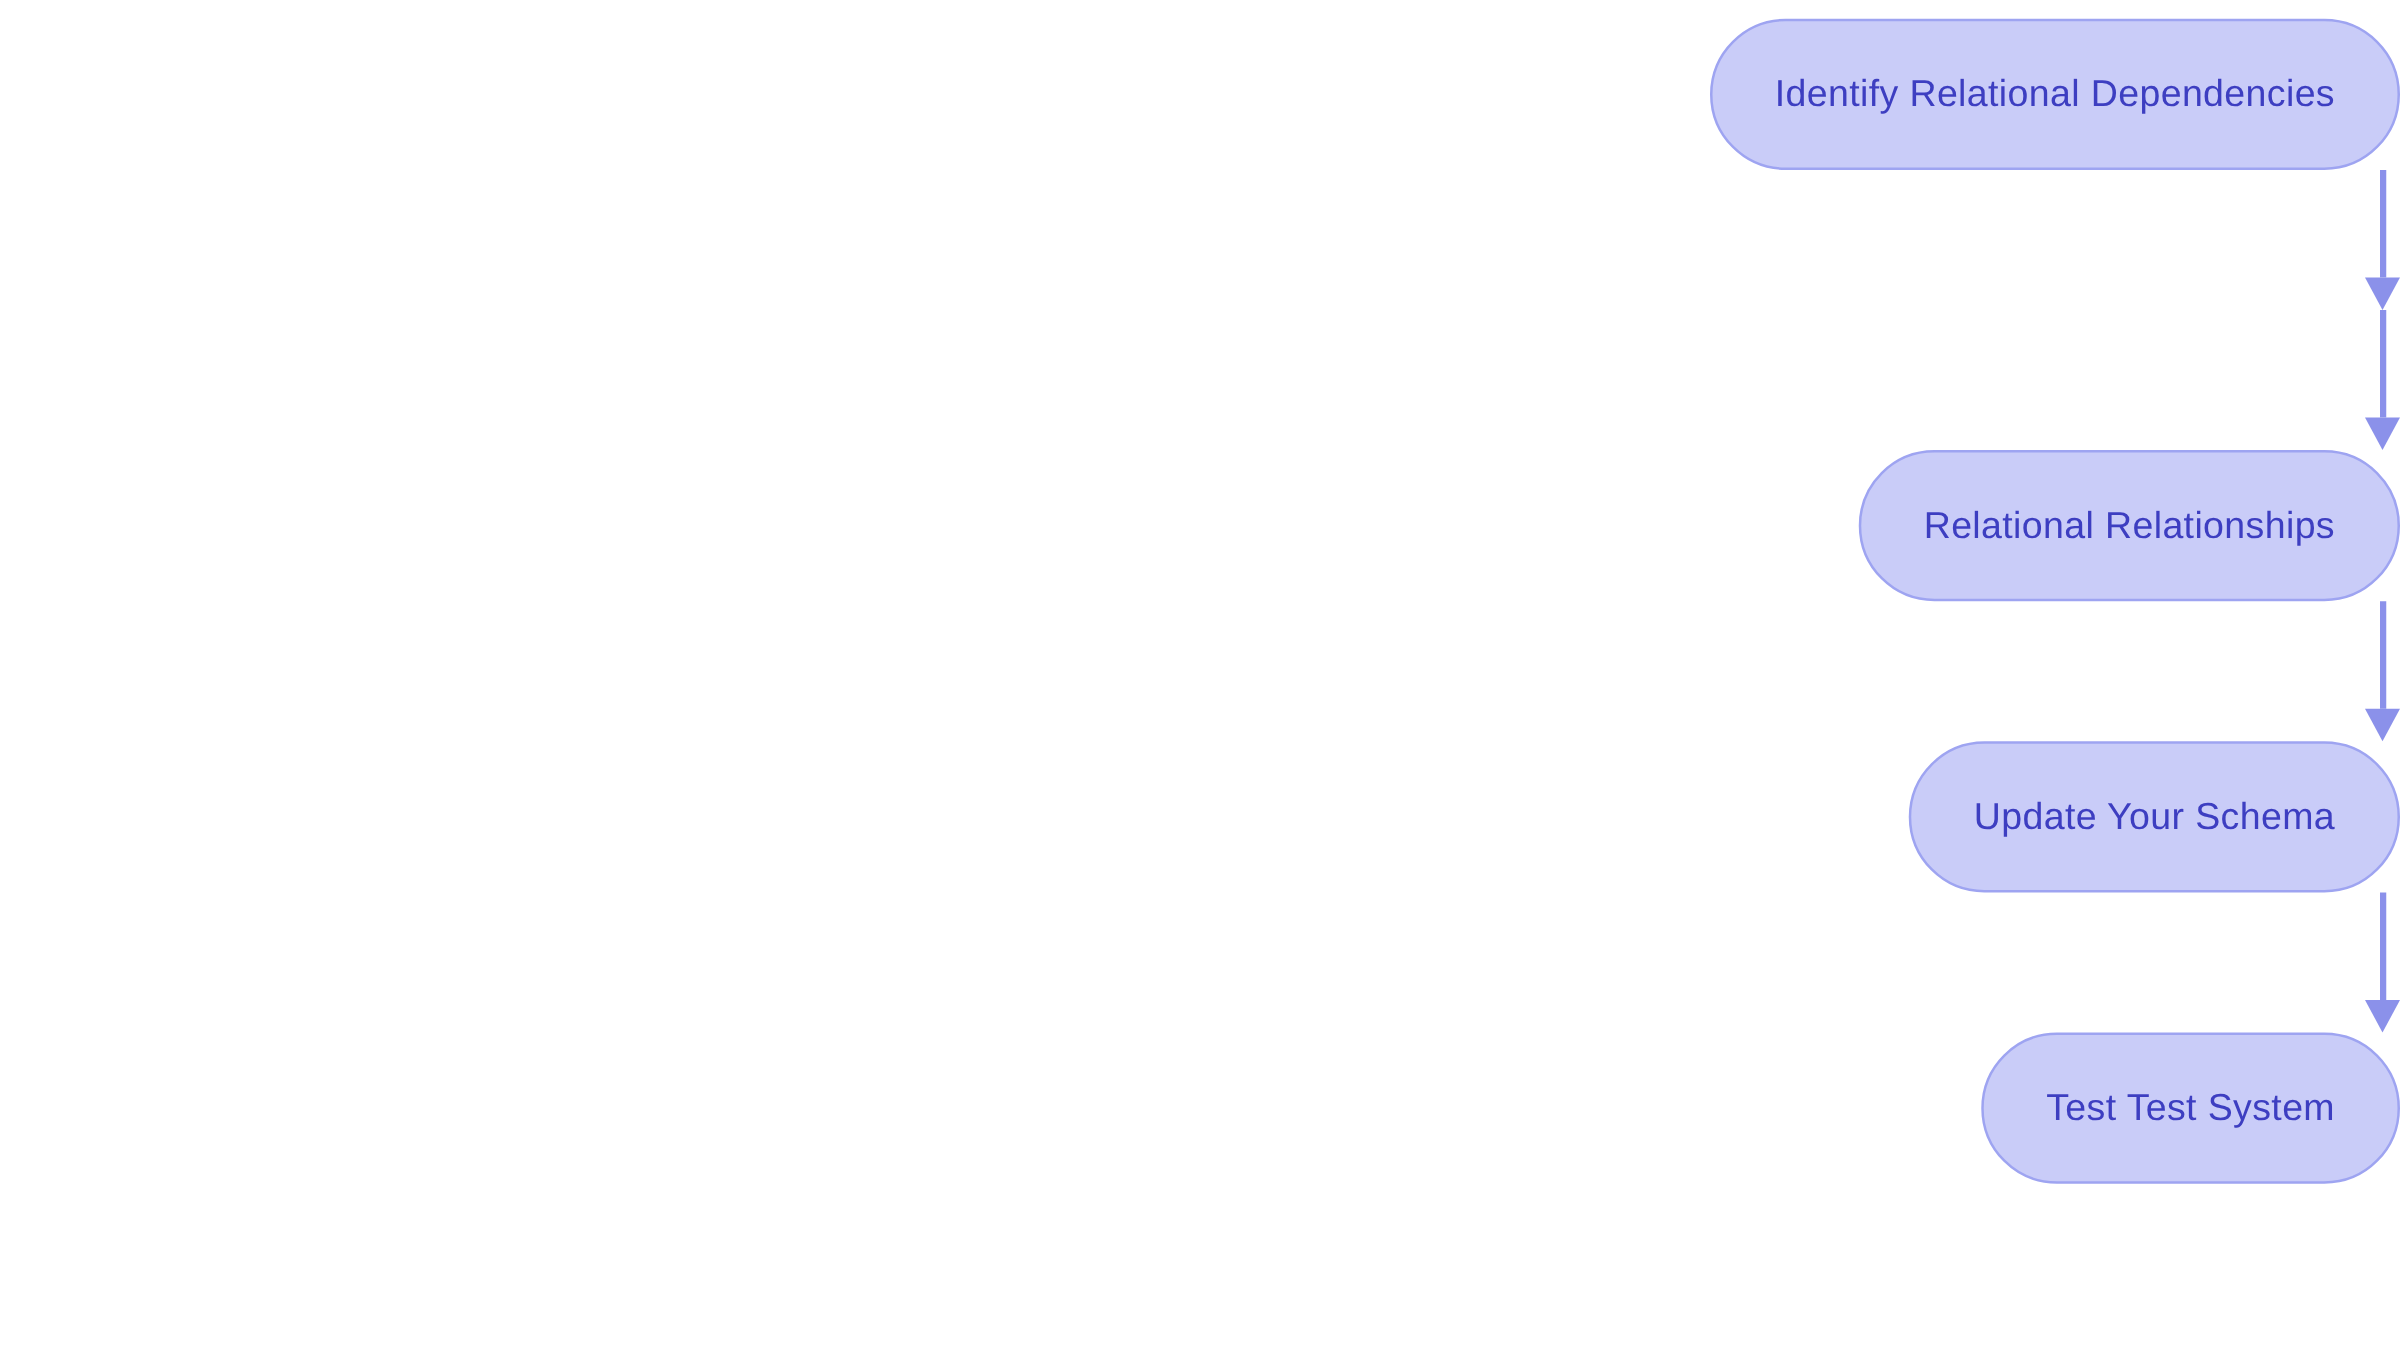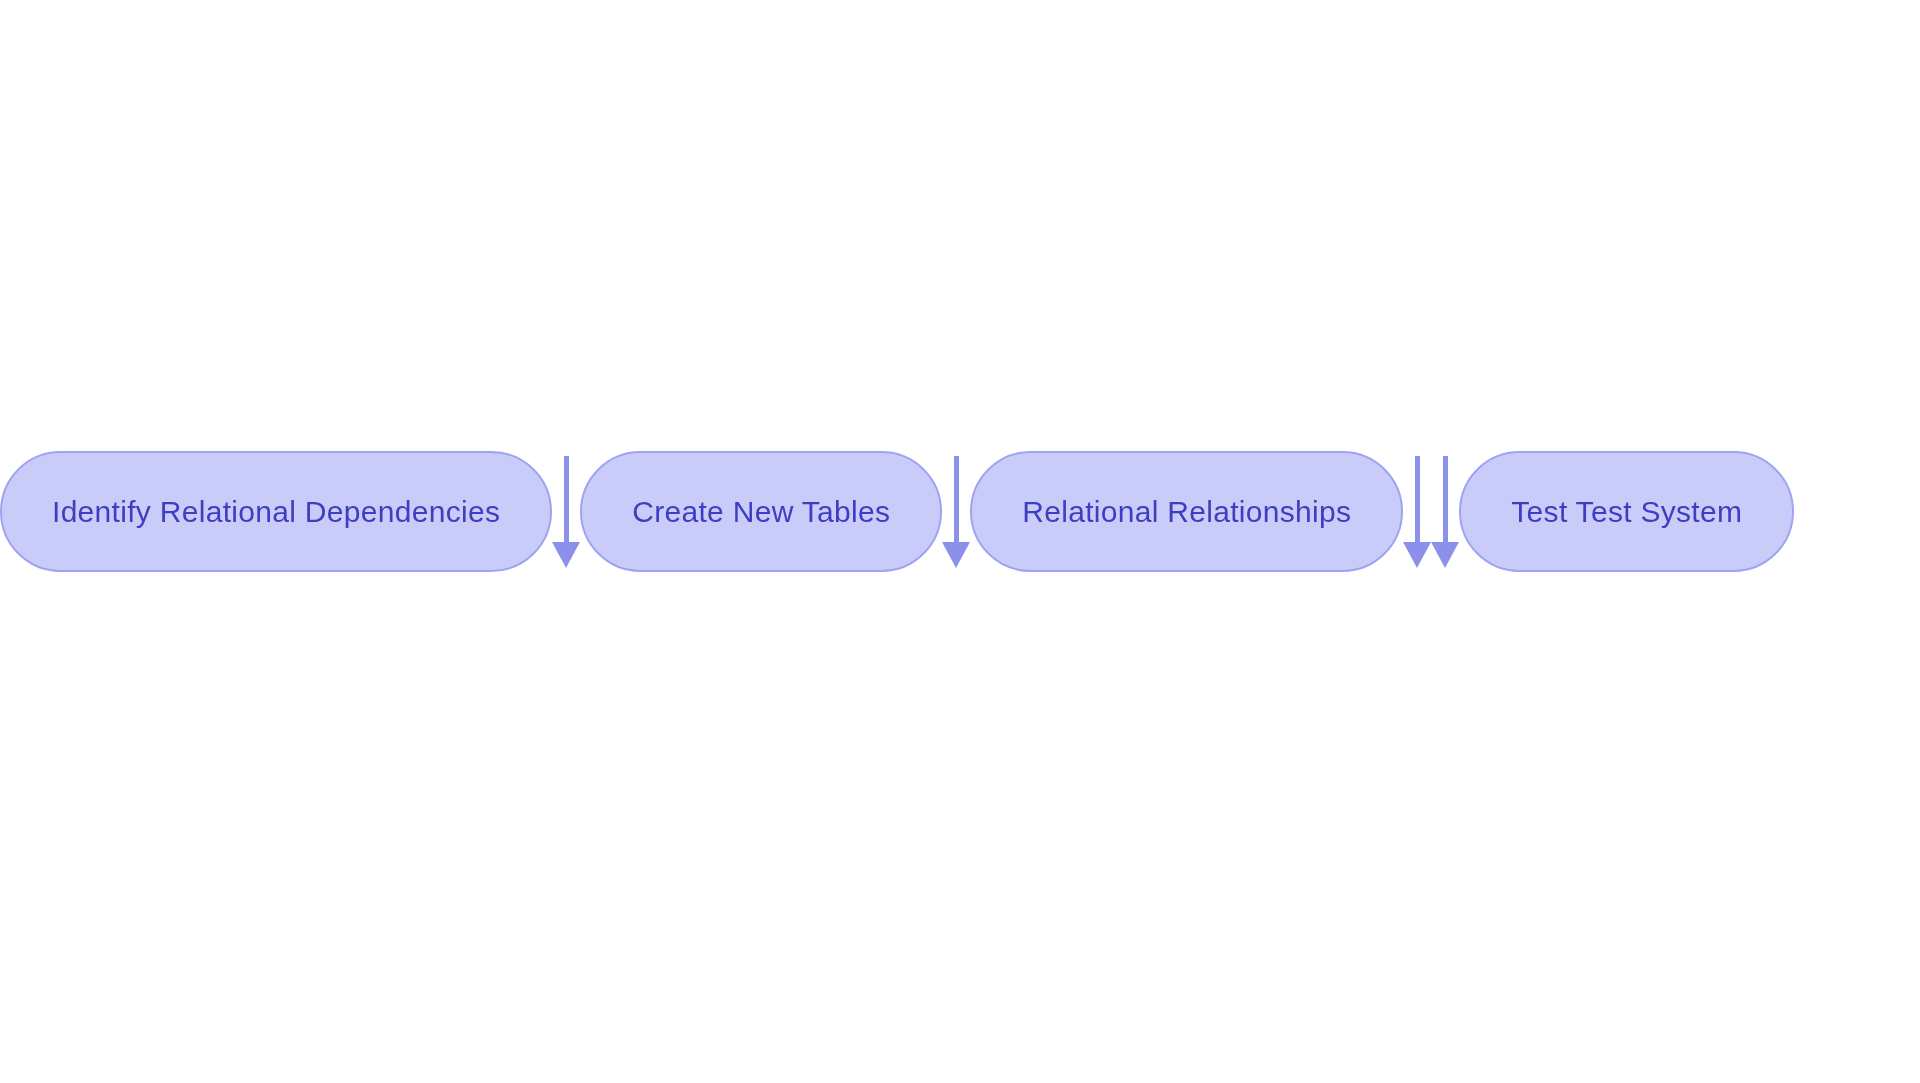--- a/index.html
+++ b/index.html
@@ -8,21 +8,21 @@
     --node-border:#9ea4f1;
     --node-text:#3d3ec1;
     --arrow:#8b91ea;
   }
   *{margin:0;padding:0;box-sizing:border-box;}
   html,body{width:1920px;height:1083px;background:var(--background);overflow:hidden;}
   body{font-family:"Liberation Sans","DejaVu Sans",sans-serif;}
   .flowchart{
     position:relative;
     width:1920px;height:1008px;
-    display:flex;flex-direction:row;align-items:center;
+    display:flex;flex-direction:column;align-items:flex-end;
     padding-top:15px;
   }
   .node{
     height:121px;
     padding:0 50px;
     display:flex;align-items:center;justify-content:center;
     background:var(--node-fill);
     border:2px solid var(--node-border);
     border-radius:62px;
     color:var(--node-text);
@@ -52,34 +52,34 @@
 
 <div class="flowchart">
 
   <div class="node">Identify Relational Dependencies</div>
 
   <div class="connector">
     <div class="line"></div>
     <div class="head"></div>
   </div>
 
-  <div class="node">Create New Tables</div>
 
   <div class="connector">
     <div class="line"></div>
     <div class="head"></div>
   </div>
 
   <div class="node">Relational Relationships</div>
 
   <div class="connector">
     <div class="line"></div>
     <div class="head"></div>
   </div>
 
+  <div class="node">Update Your Schema</div>
 
   <div class="connector">
     <div class="line"></div>
     <div class="head"></div>
   </div>
 
   <div class="node">Test Test System</div>
 
 </div>
 

